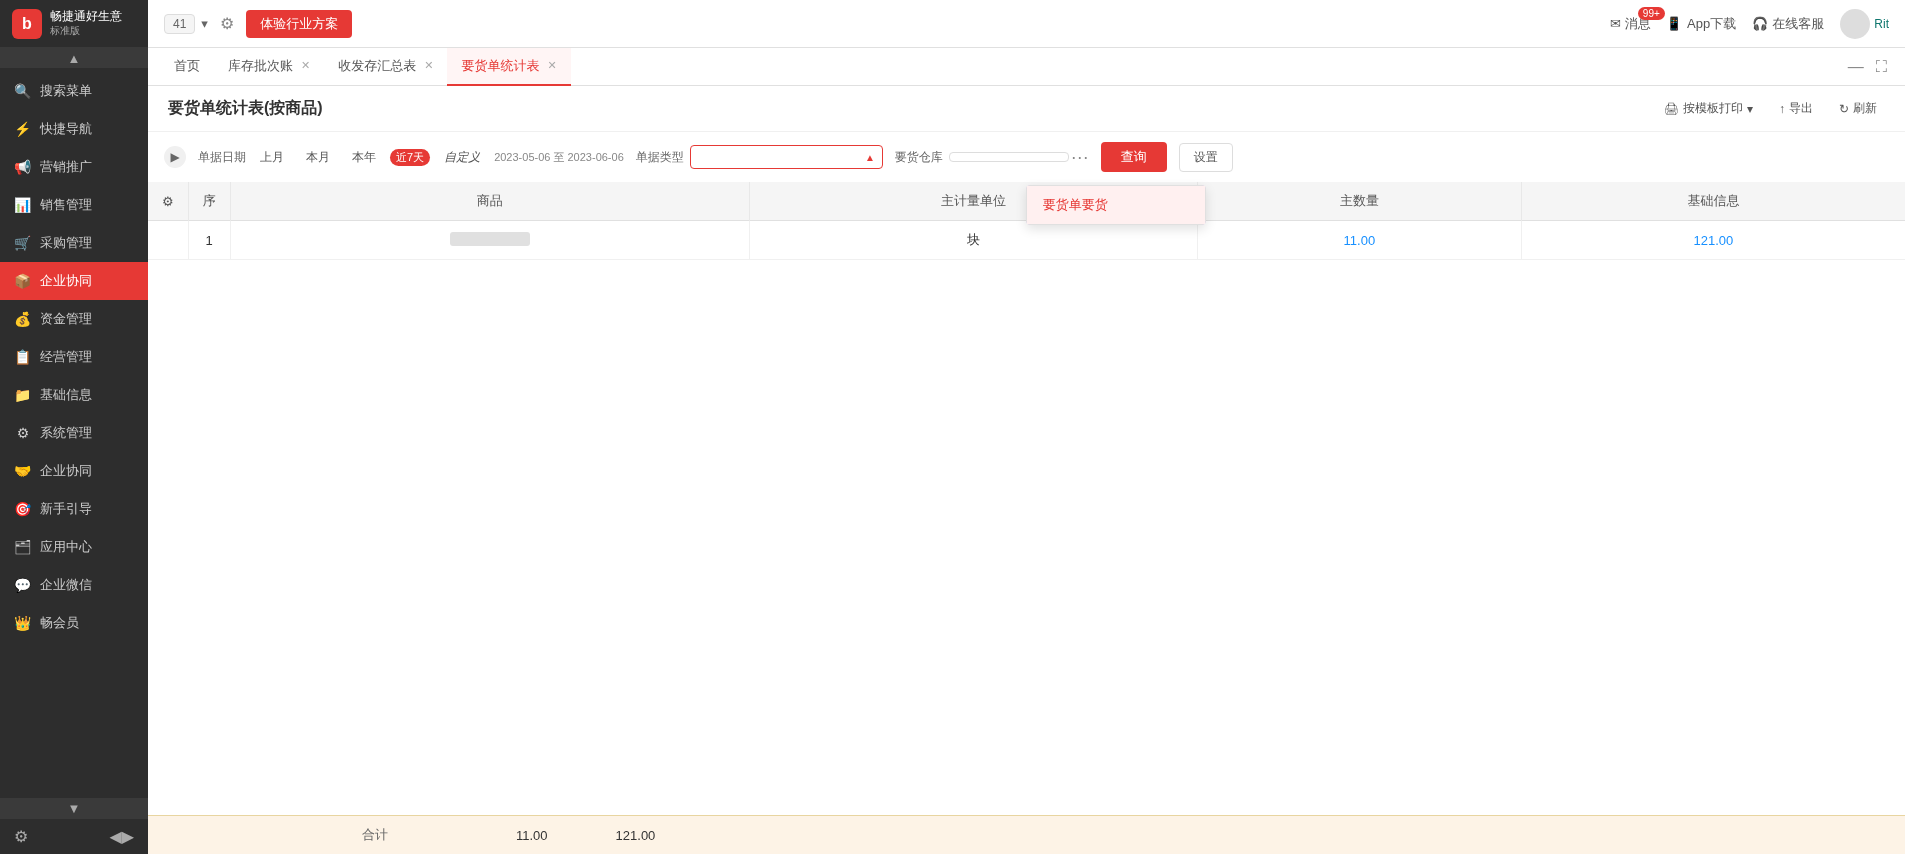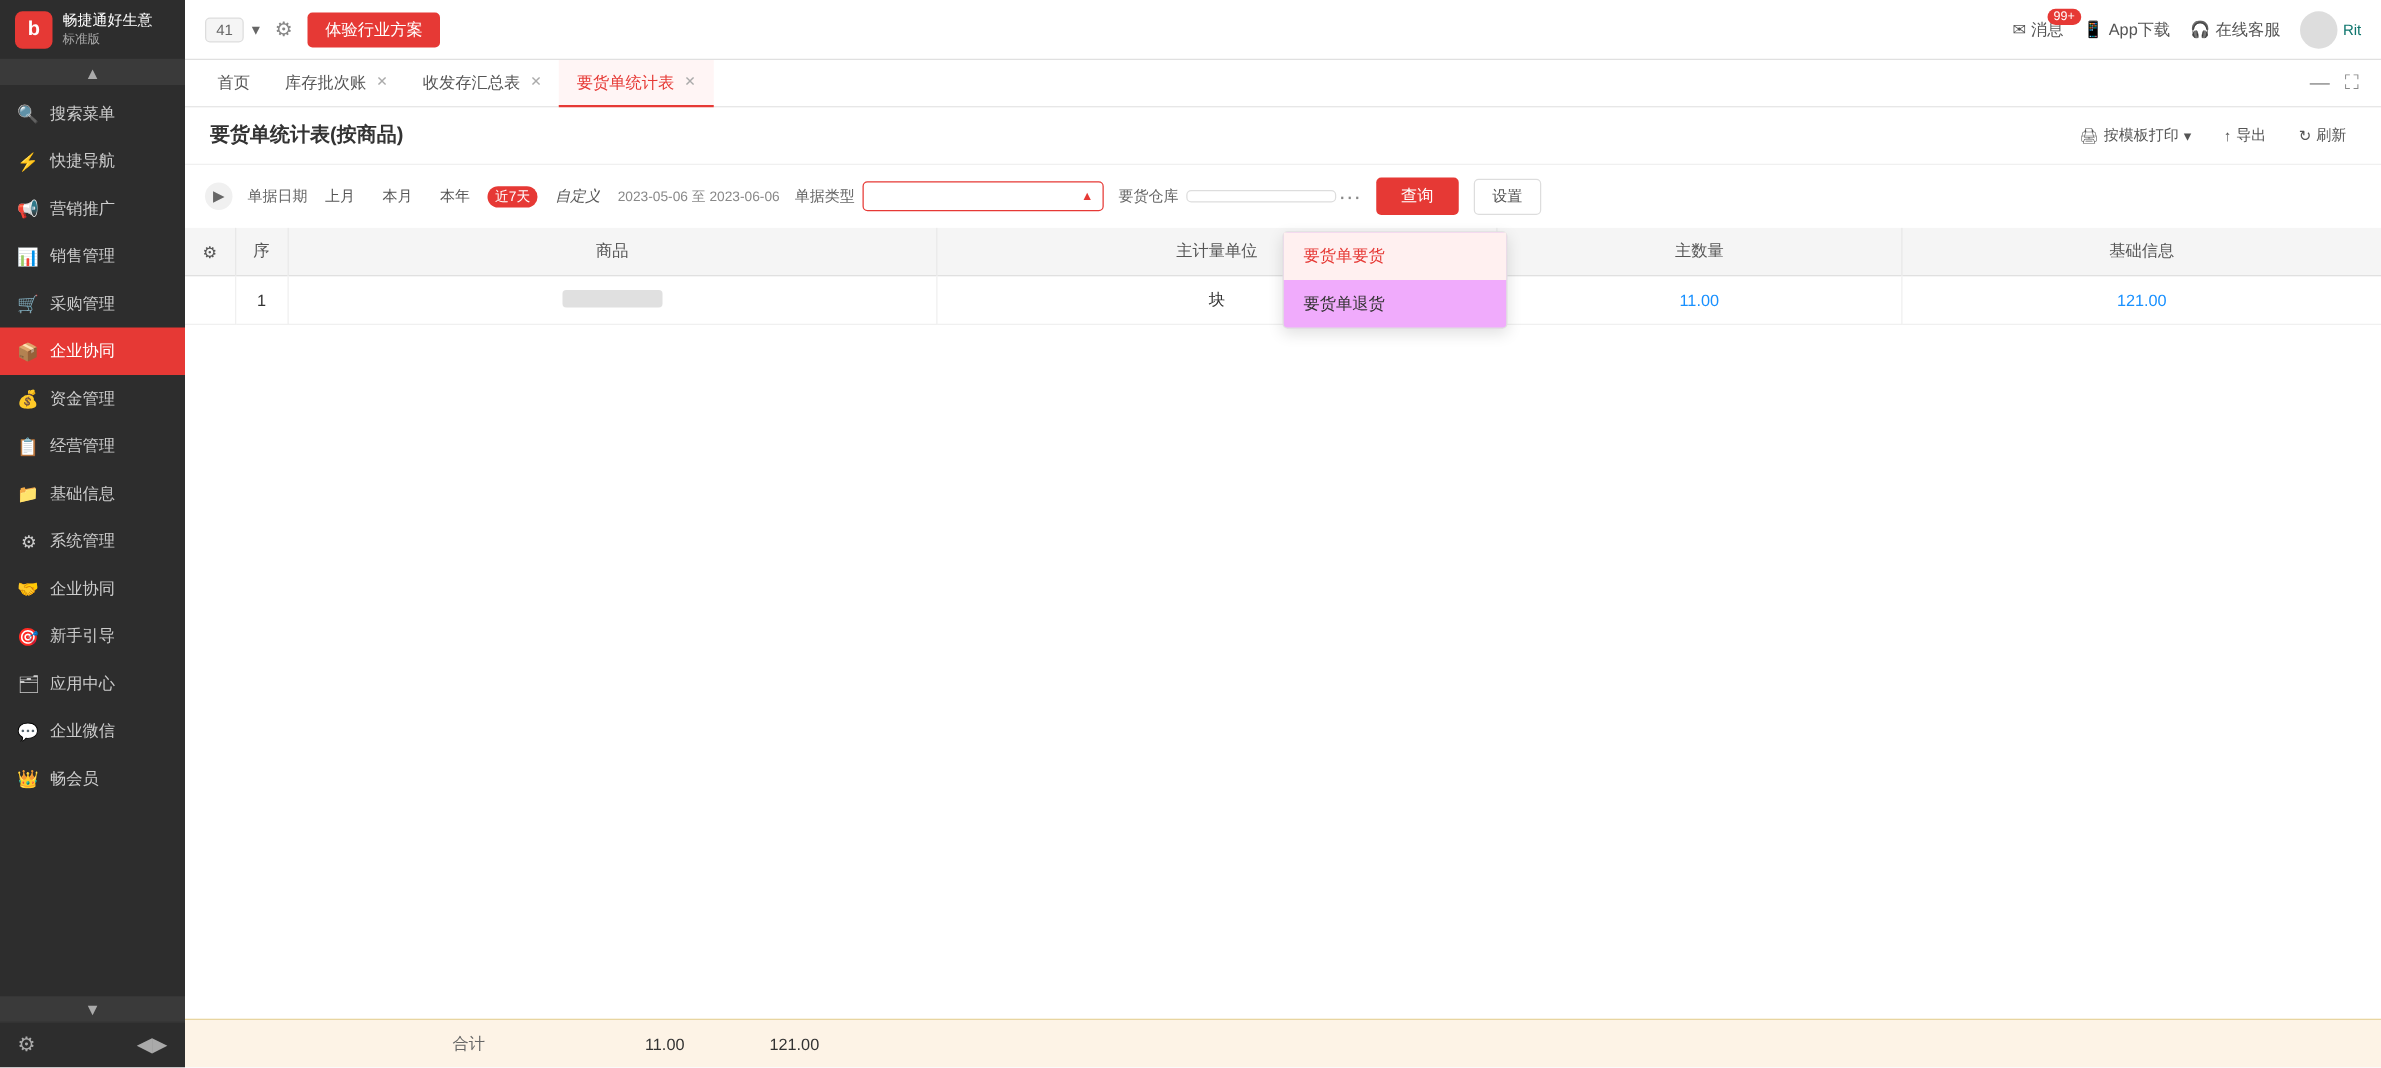--- a/index.html
+++ b/index.html
@@ -646,21 +646,20 @@
 
       <div class="filter-group" style="position:relative;">
         <span class="filter-label">单据类型</span>
         <div class="filter-select-wrapper">
           <input type="text" class="filter-select" value="" style="border-color: rgb(230, 57, 53);">
           <span class="select-arrow-up">▲</span>
         </div>
 
         <div class="dropdown-menu">
           <div class="dropdown-item selected">要货单要货</div>
-          <div class="dropdown-item">要货单退货</div>
         </div>
       </div>
 
       <div class="filter-group">
         <span class="filter-label">要货仓库</span>
         <div class="filter-warehouse">
           <span></span>
         </div>
         <span class="filter-more-btn">···</span>
       </div>

